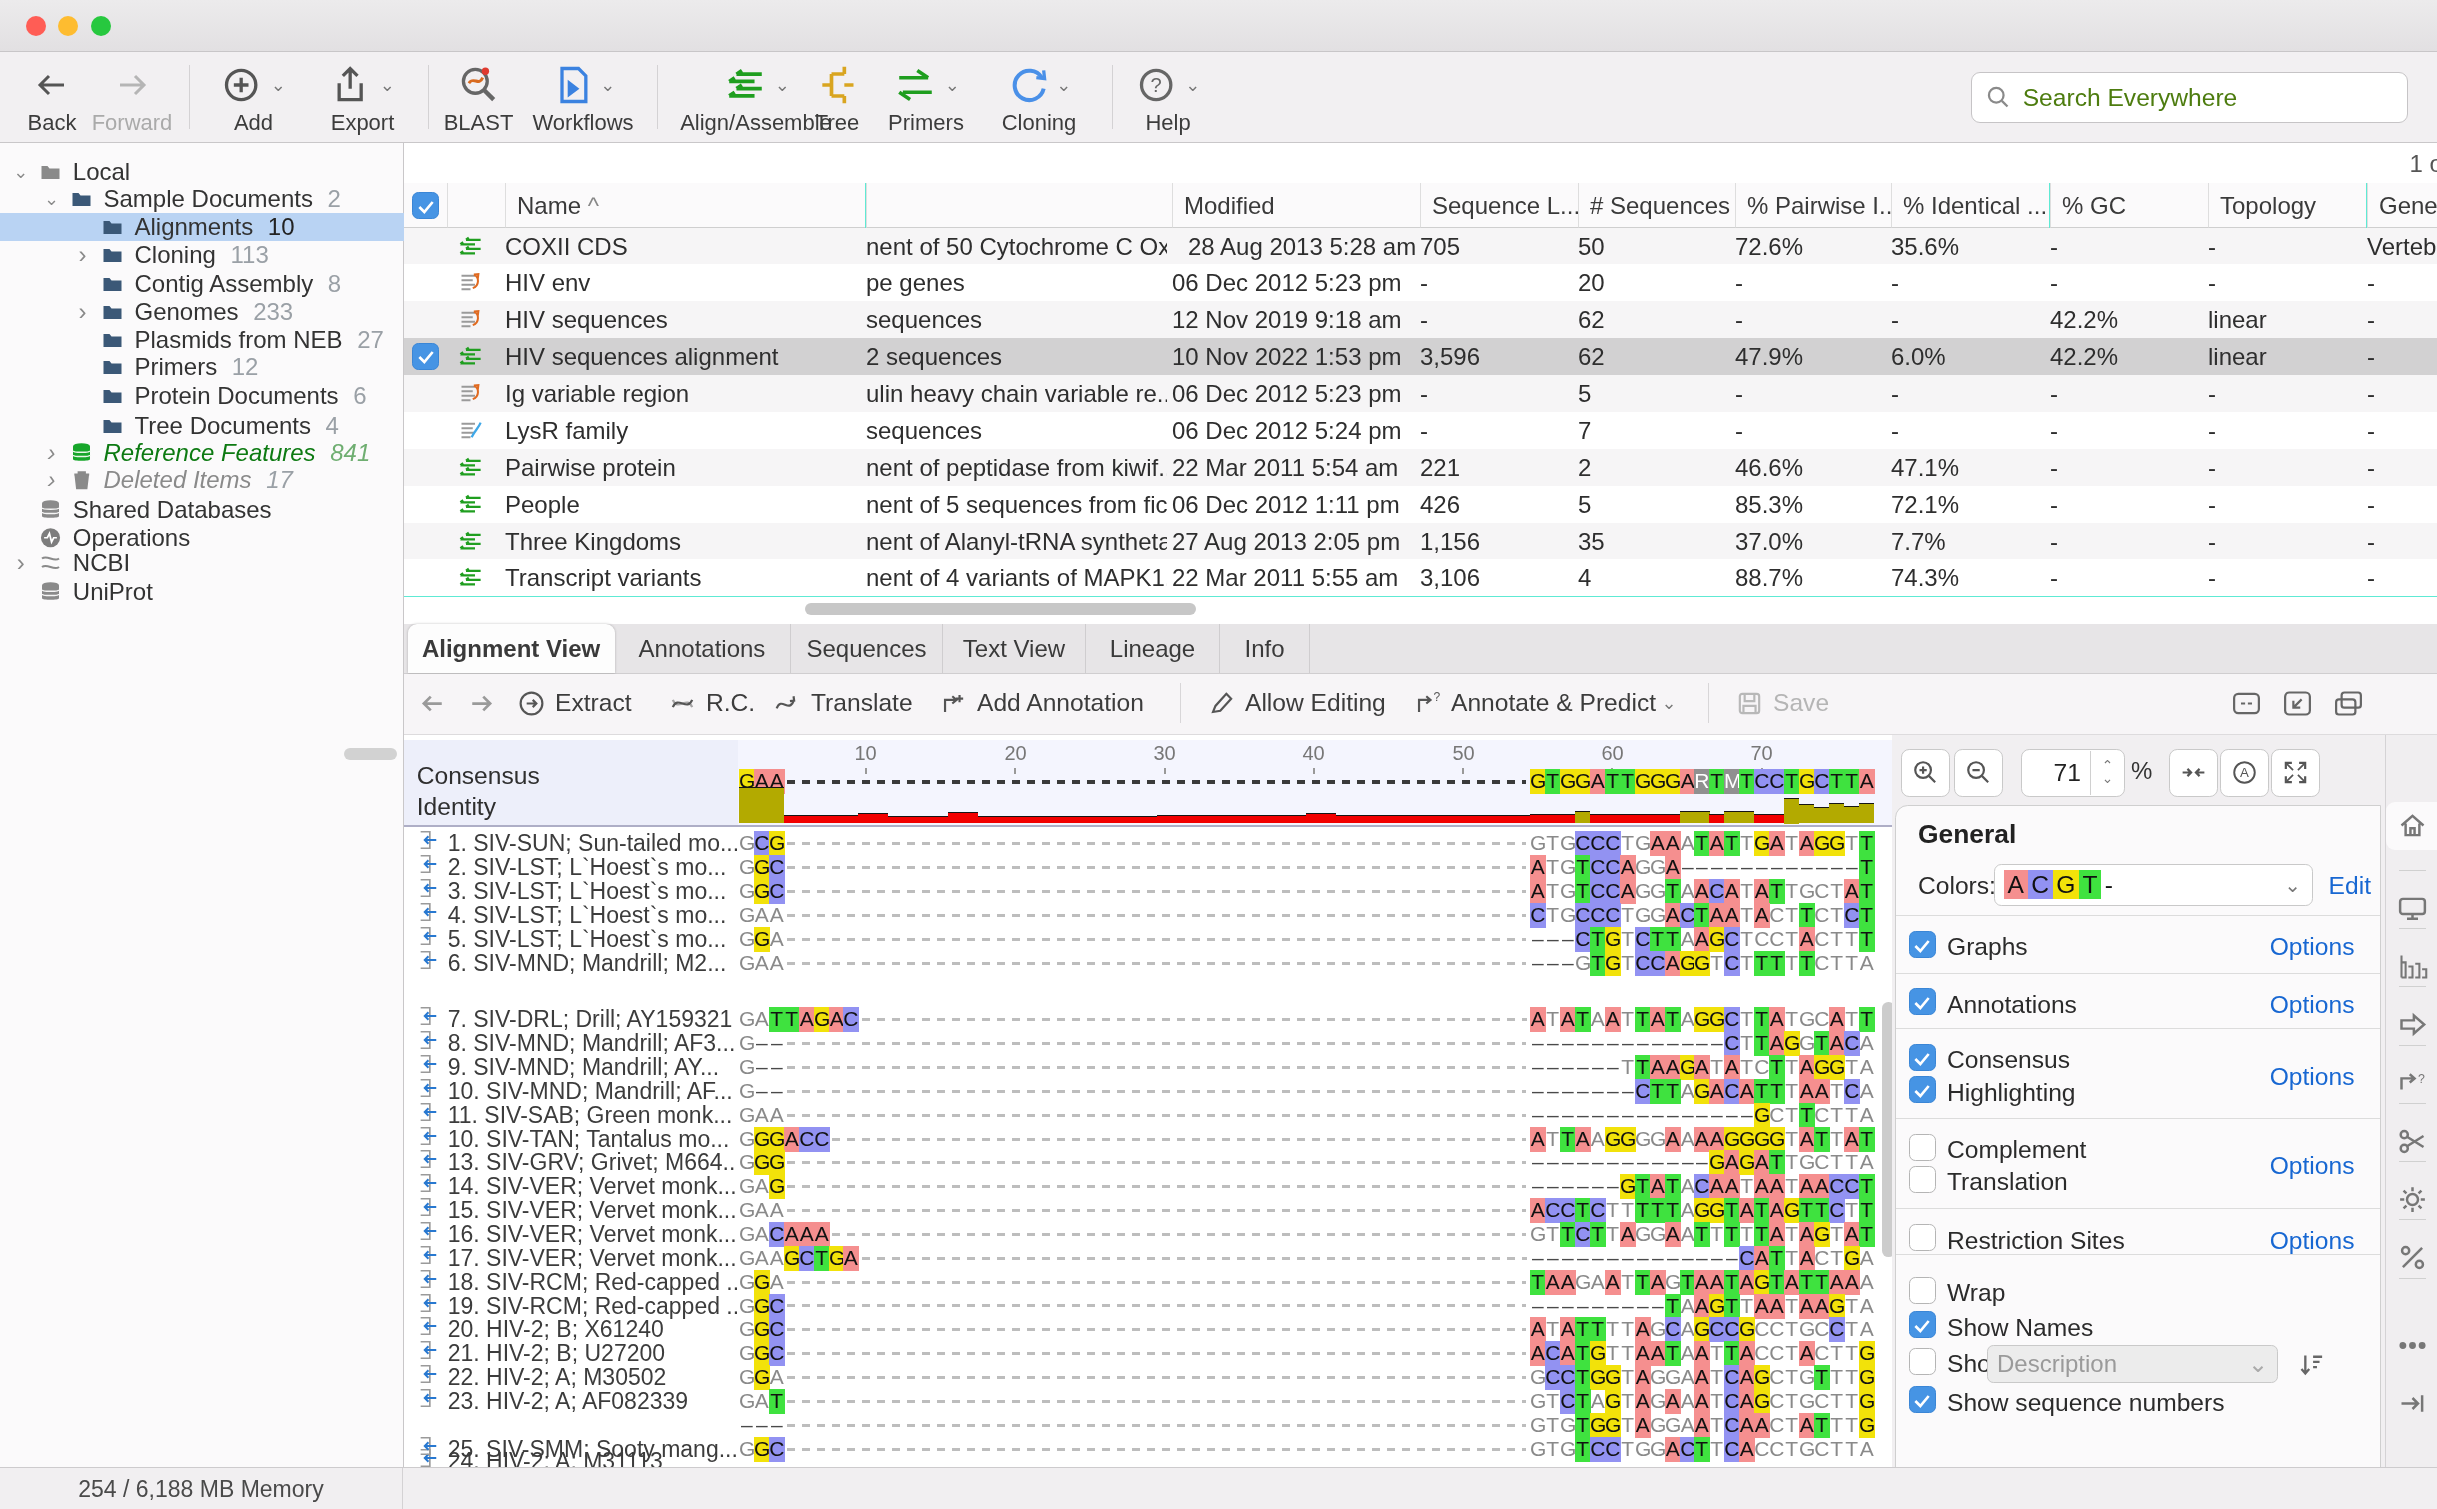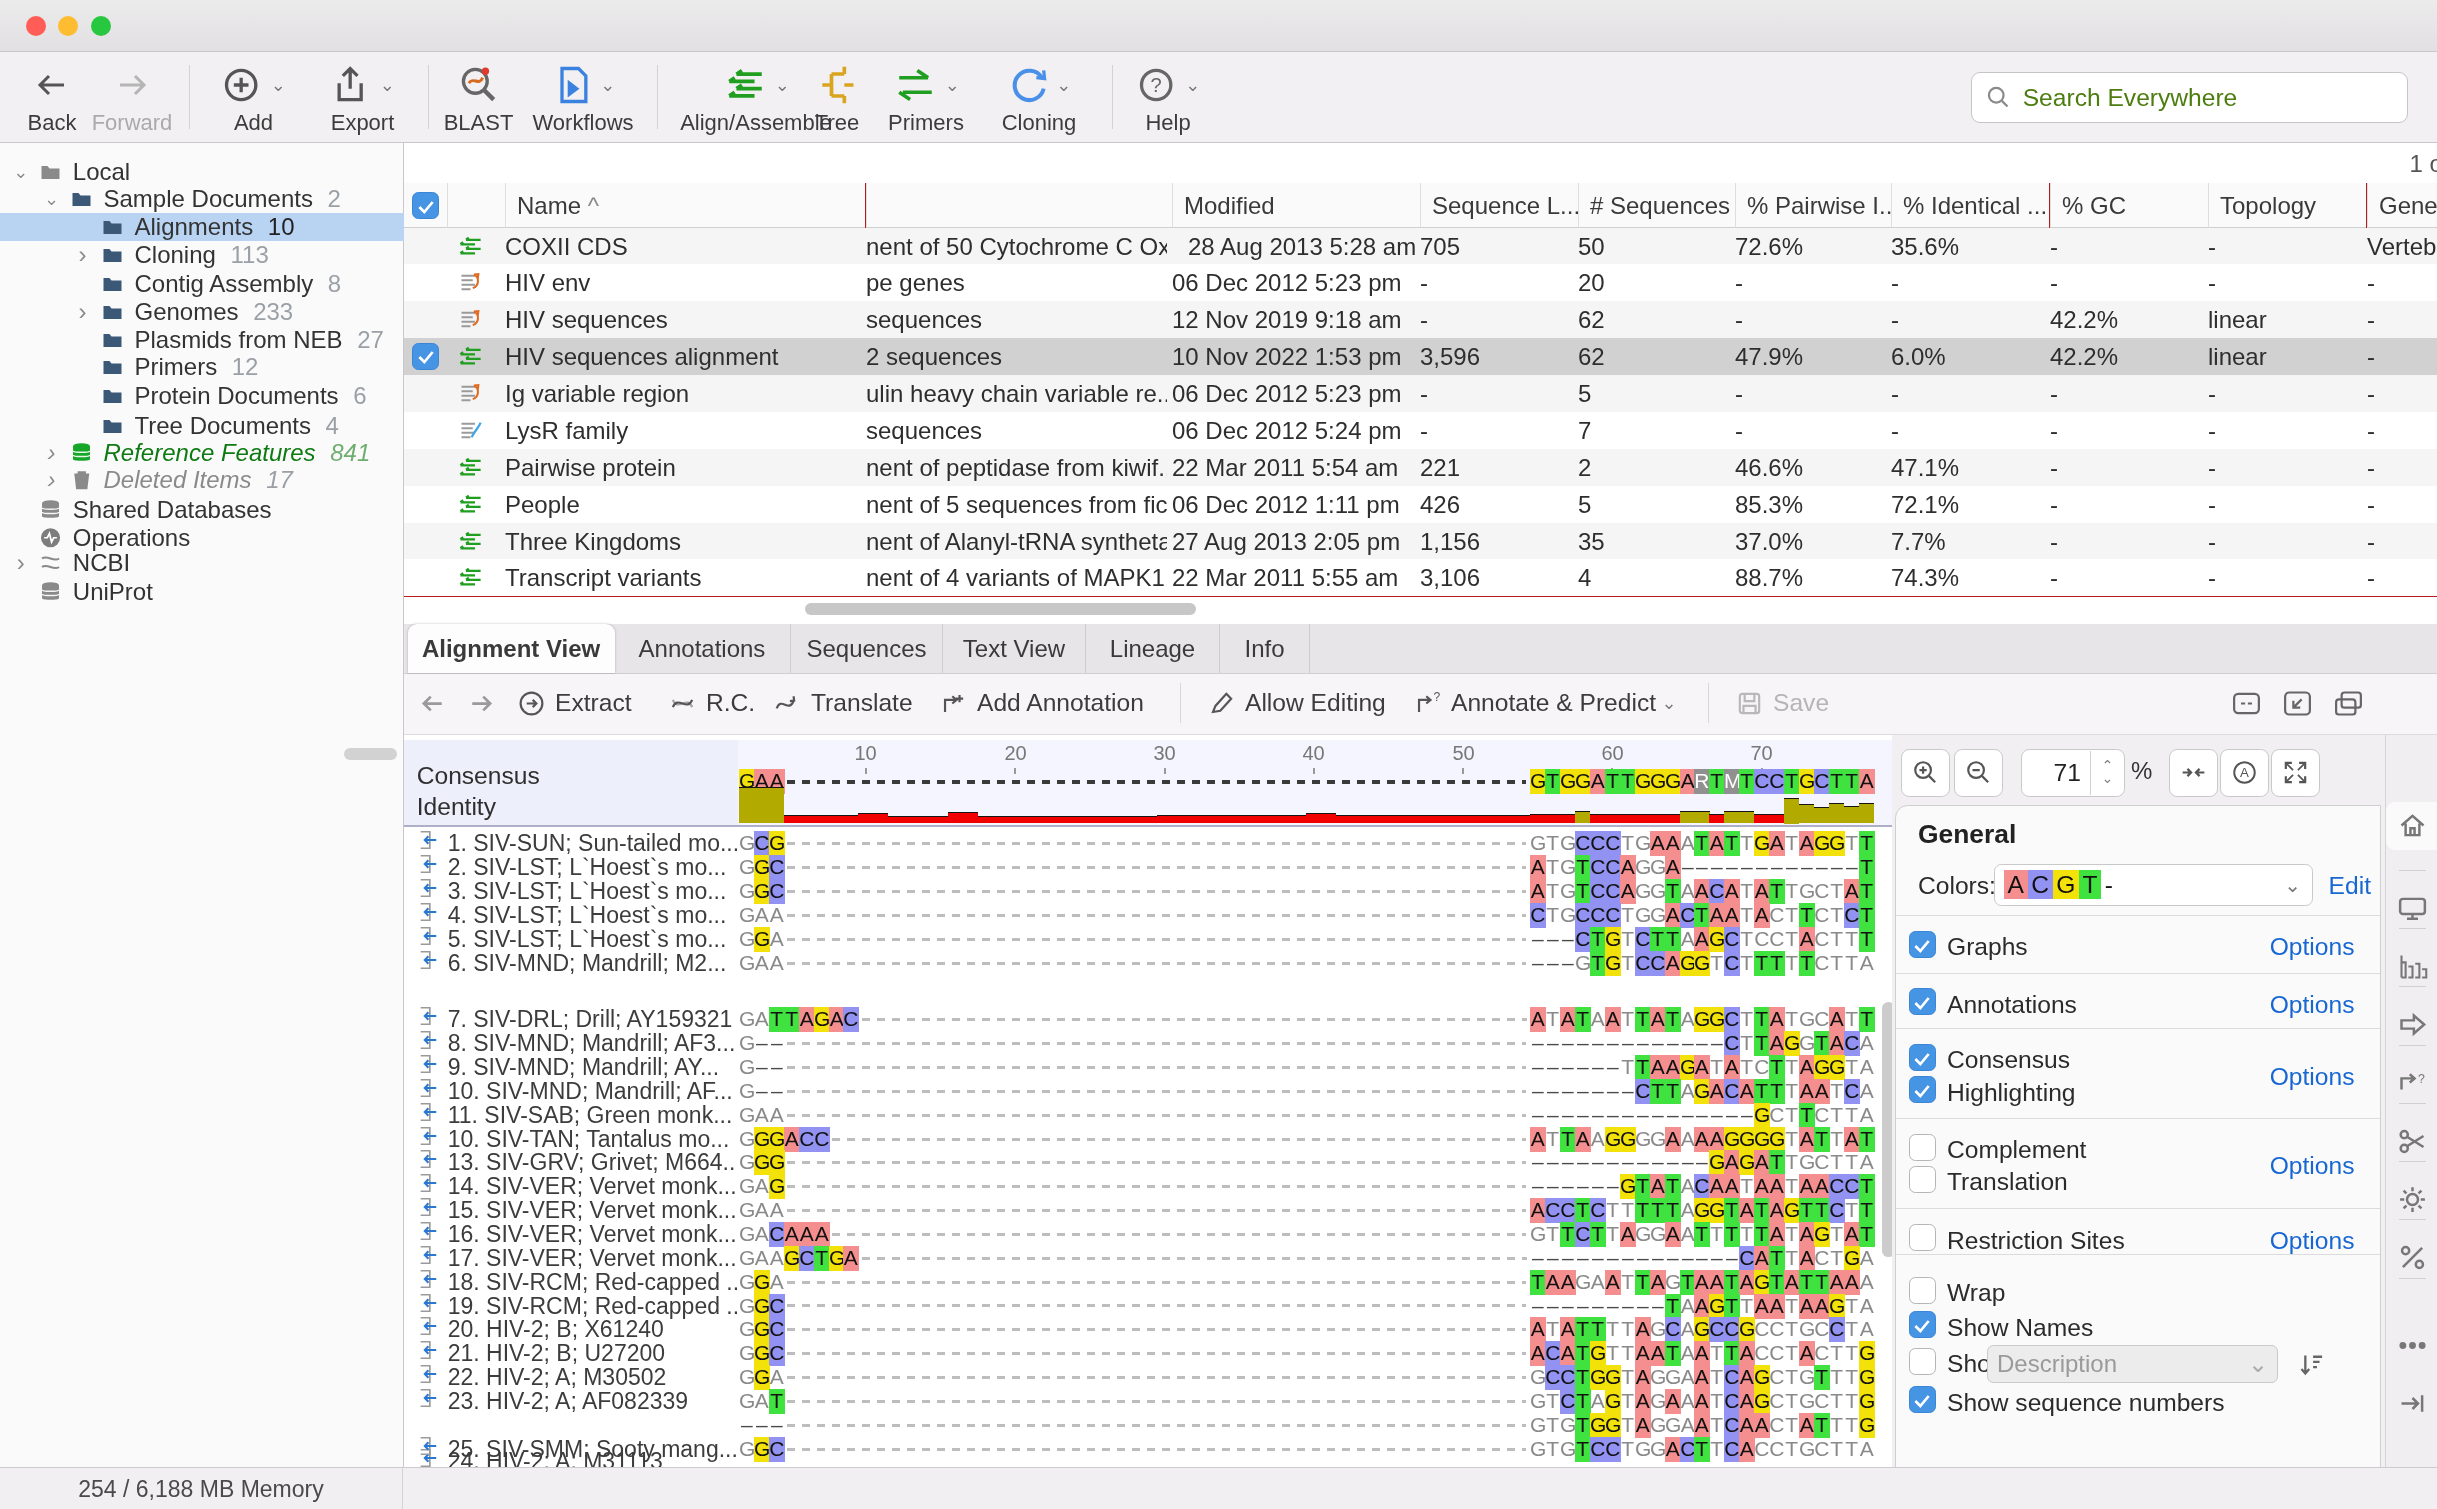--- a/index.html
+++ b/index.html
@@ -26,21 +26,21 @@
   .sbrow.sel{background:#b9d3f3}
   .sbchev{width:27px;color:#8a8a8a;font-size:18px;text-align:center;flex:none}
   .sbico{width:33px;flex:none;display:flex;justify-content:center}
   .sbcount{color:#9aa0a6;margin-left:14.6px}
   .sbrow.ref{color:#0d7a12;font-style:italic}
   .sbrow.ref .sbcount{color:#6fae71}
   .sbrow.del{color:#8a8a8a;font-style:italic}
   
   #selbar{left:404px;top:143px;width:2034px;height:40px;background:#fff}
   #selcount{font-size:24px;color:#555}
-  #doctable{left:404px;top:183px;width:2034px;height:414px;background:#b91c1c}
+  #doctable{left:404px;top:183px;width:2034px;height:414px;background:#5eead4}
   .th{position:absolute;top:0;height:45px;line-height:45px;font-size:24px;color:#3a3a3a;background:#fbfafb;border-bottom:0.9px solid #cfcfcf;border-left:0.9px solid #dedede;padding-left:11px;box-sizing:border-box;white-space:nowrap;overflow:hidden}
   .trow{position:absolute;left:0;width:2034px;height:37px}
   .tcell{position:absolute;top:0;height:37px;line-height:37px;font-size:24px;color:#2e2e2e;white-space:nowrap;overflow:hidden}
   .cbx{position:absolute;width:27px;height:27px;border-radius:6.4px;box-sizing:border-box}
   .cbx.on{background:#4694e4;border:0.9px solid #3a86d6}
   .cbx.off{background:#fff;border:1.8px solid #b5b5b5}
   .cbx svg{position:absolute;left:2.7px;top:3.6px}
   #tbl-scroll{left:805px;top:603px;width:391px;height:12px;border-radius:6.4px;background:#c7c7c7}
   
   #tabsbar{left:404px;top:624px;width:2034px;height:49px;background:#e7e5e7;border-bottom:0.9px solid #d0ced0}

